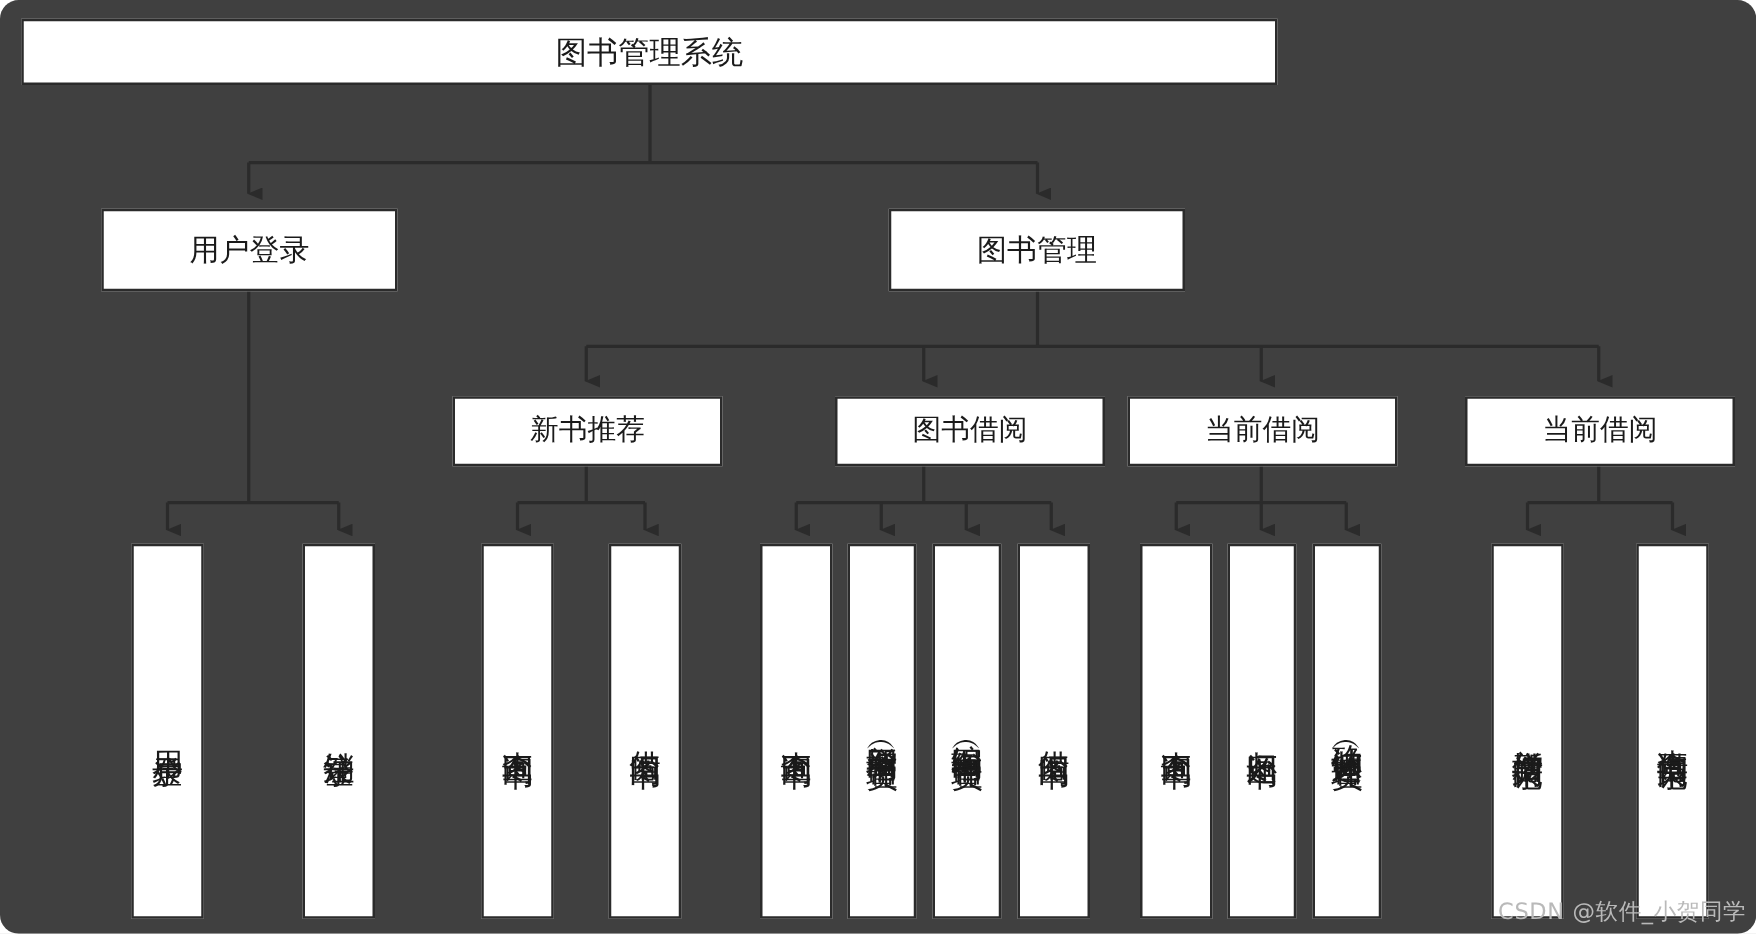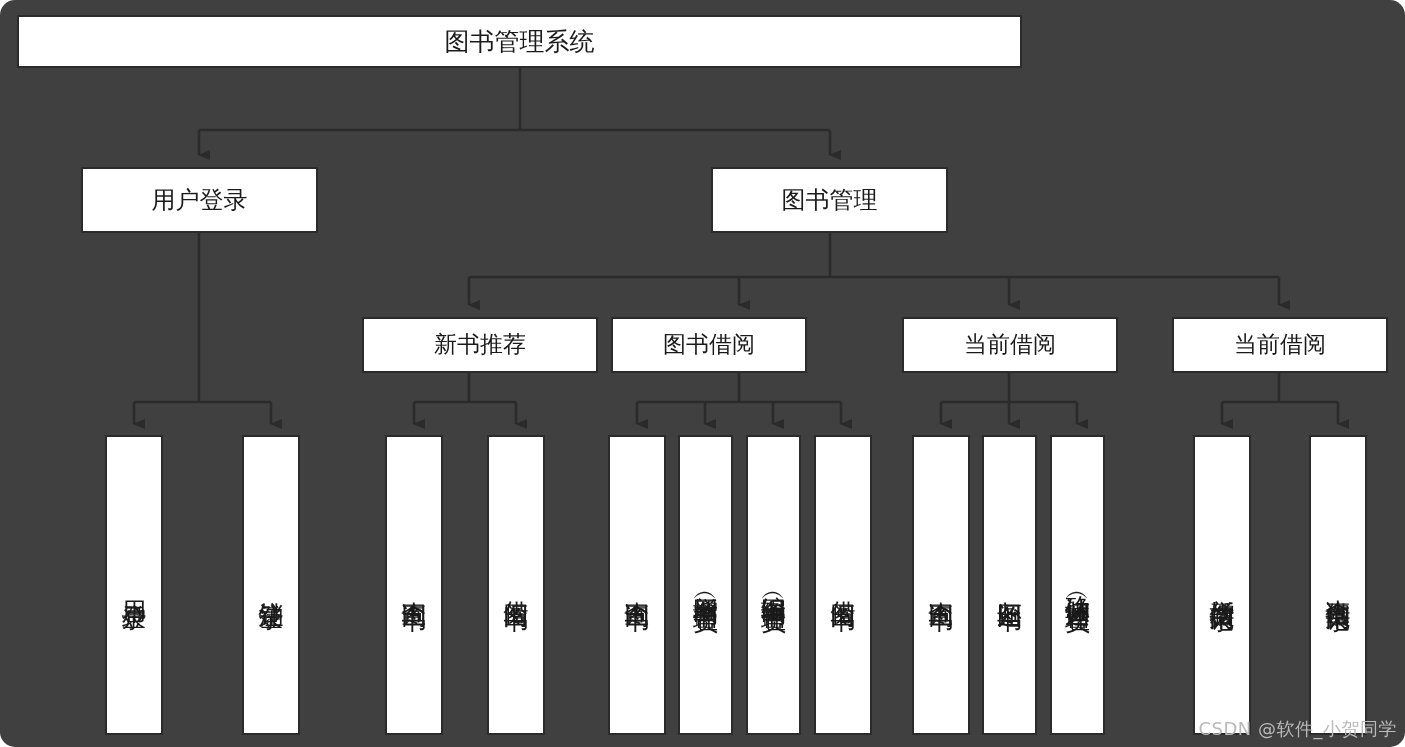--- a/index.html
+++ b/index.html
@@ -129,24 +129,24 @@
     <span class="label">图书管理系统</span>
   </div>
 
   <div class="node node-l2" style="left:81px; top:167px; width:237px; height:66px;">
     <span class="label">用户登录</span>
   </div>
   <div class="node node-l2" style="left:711px; top:167px; width:237px; height:66px;">
     <span class="label">图书管理</span>
   </div>
 
-  <div class="node node-l3" style="left:362px; top:317px; width:236px; height:56px;">
+  <div class="node node-l3" style="left:362px; top:317px; width:216px; height:56px;">
     <span class="label">新书推荐</span>
   </div>
-  <div class="node node-l3" style="left:611px; top:317px; width:196px; height:56px;">
+  <div class="node node-l3" style="left:668px; top:317px; width:216px; height:56px;">
     <span class="label">图书借阅</span>
   </div>
   <div class="node node-l3" style="left:902px; top:317px; width:216px; height:56px;">
     <span class="label">当前借阅</span>
   </div>
   <div class="node node-l3" style="left:1172px; top:317px; width:216px; height:56px;">
     <span class="label">当前借阅</span>
   </div>
 
   <div class="node node-leaf" style="left:105px; top:435px; width:58px; height:300px;">

